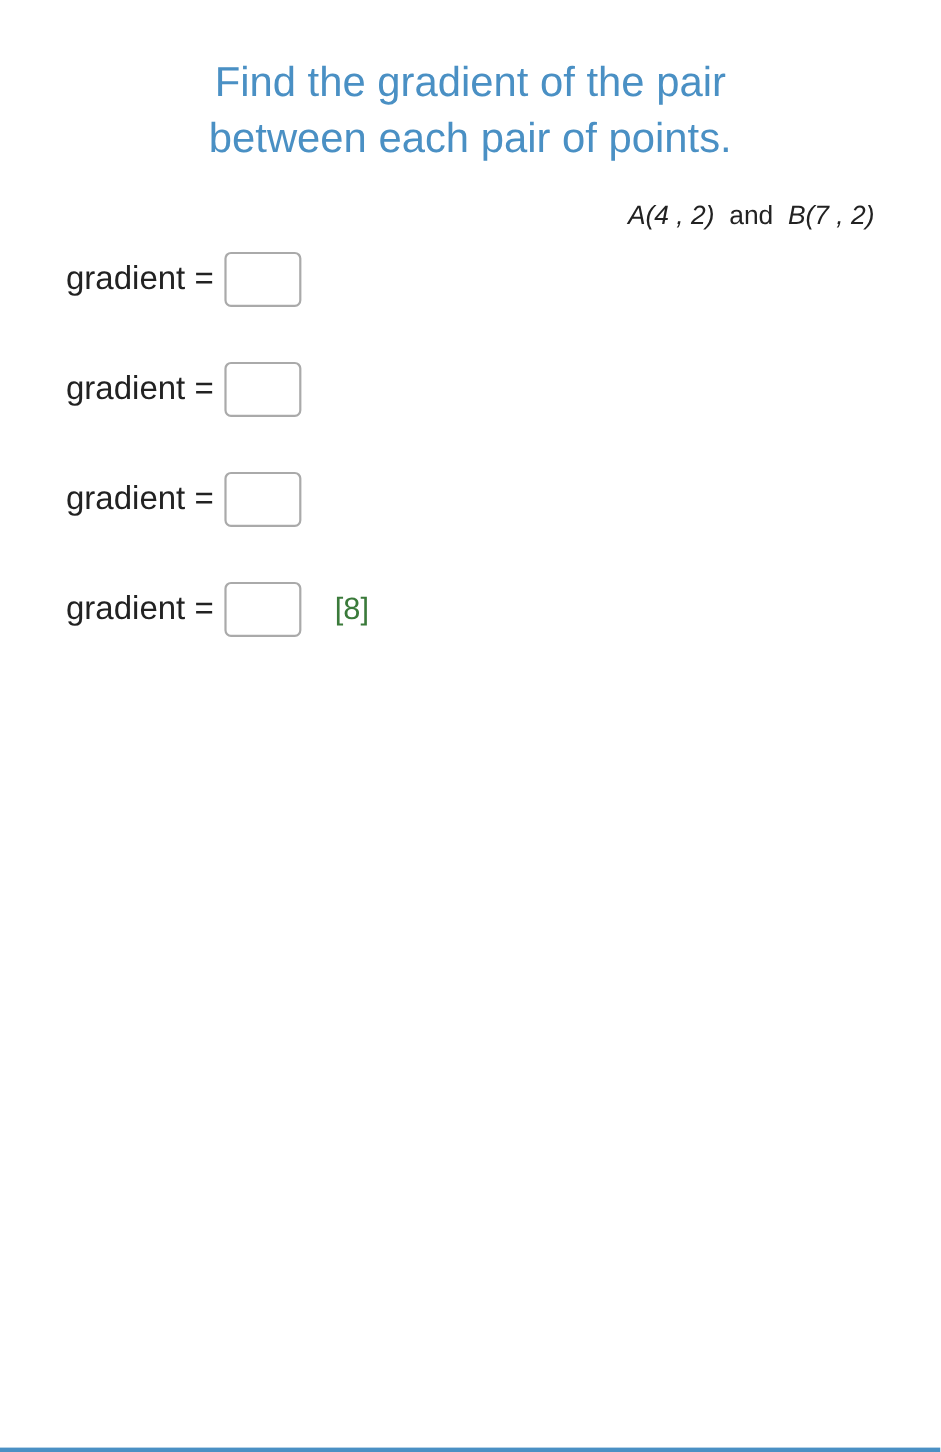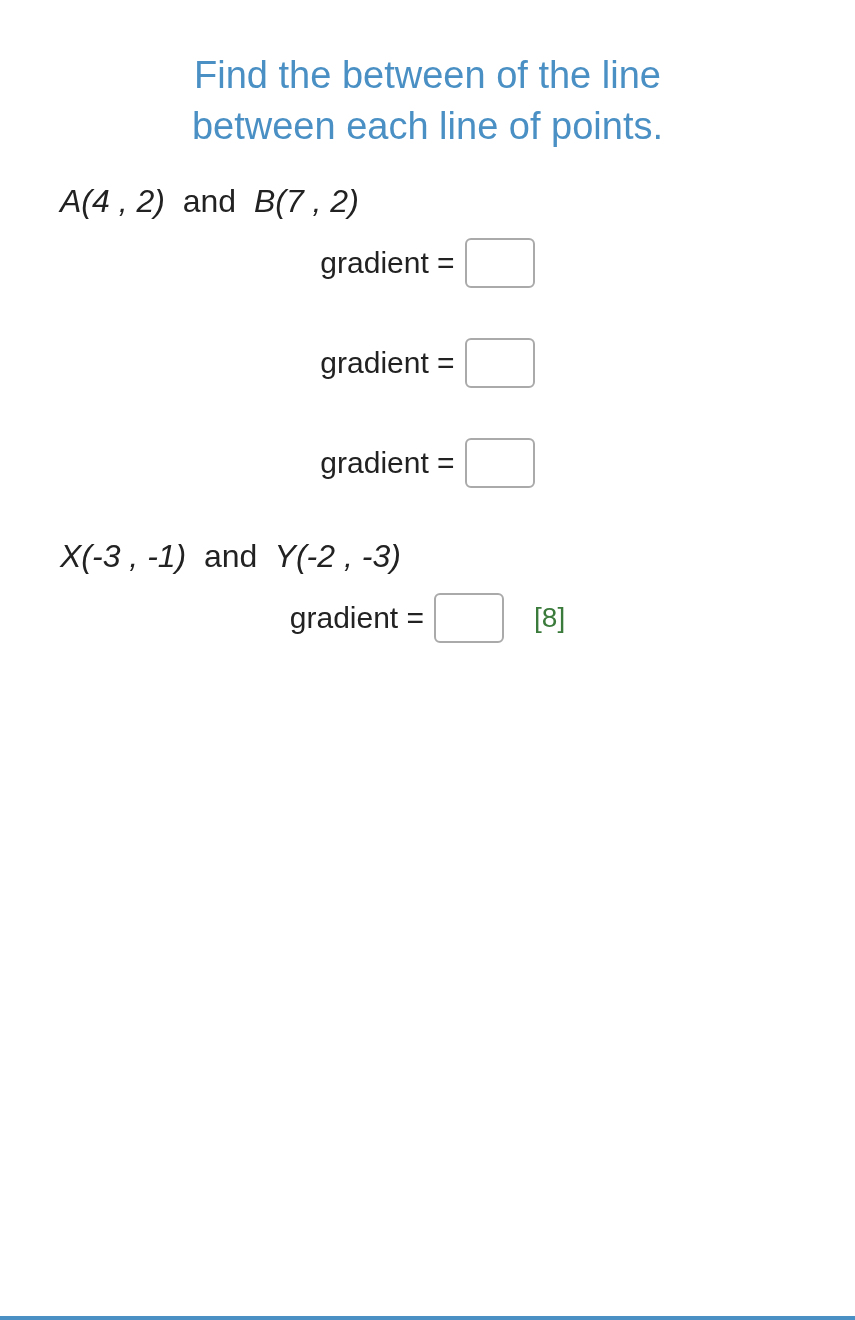--- a/index.html
+++ b/index.html
@@ -29,38 +29,38 @@
       margin-bottom: 30px;
       width: 100%;
     }
 
     .problem-block {
       width: 100%;
       margin-bottom: 20px;
     }
 
     .points-line {
-      font-size: 32px;
+      font-size: 24px;
       color: #222;
-      text-align: left;
+      text-align: right;
       margin-bottom: 18px;
       font-style: italic;
     }
 
     .points-line .word-and {
       font-style: normal;
     }
 
     .gradient-line {
       font-size: 30px;
       color: #222;
       text-align: center;
       display: flex;
       align-items: center;
-      justify-content: center;
+      justify-content: flex-start;
       gap: 10px;
       margin-bottom: 30px;
     }
 
     .gradient-box {
       width: 70px;
       height: 50px;
       border: 2px solid #aaa;
       border-radius: 6px;
       background: #fff;
@@ -80,22 +80,22 @@
       left: 0;
       width: 100%;
       height: 4px;
       background: #4a90c4;
     }
   </style>
 </head>
 <body>
 
 <div class="question-title">
-  <span>Find the between of the line</span><br>
-  <span>between each line of points.</span>
+  <span>Find the gradient of the pair</span><br>
+  <span>between each pair of points.</span>
 </div>
 
 <div class="problem-block">
   <div class="points-line">
     <span><i>A</i>(4 , 2)</span>
     <span class="word-and">&nbsp;and&nbsp;</span>
     <span><i>B</i>(7 , 2)</span>
   </div>
   <div class="gradient-line">
     <span>gradient =</span>
@@ -111,25 +111,20 @@
 </div>
 
 <div class="problem-block">
   <div class="gradient-line">
     <span>gradient =</span>
     <div class="gradient-box"></div>
   </div>
 </div>
 
 <div class="problem-block">
-  <div class="points-line">
-    <span><i>X</i>(-3 , -1)</span>
-    <span class="word-and">&nbsp;and&nbsp;</span>
-    <span><i>Y</i>(-2 , -3)</span>
-  </div>
   <div class="gradient-line">
     <span>gradient =</span>
     <div class="gradient-box"></div>
     <span class="marks">[8]</span>
   </div>
 </div>
 
 <div class="bottom-line"></div>
 
 </body></html>

